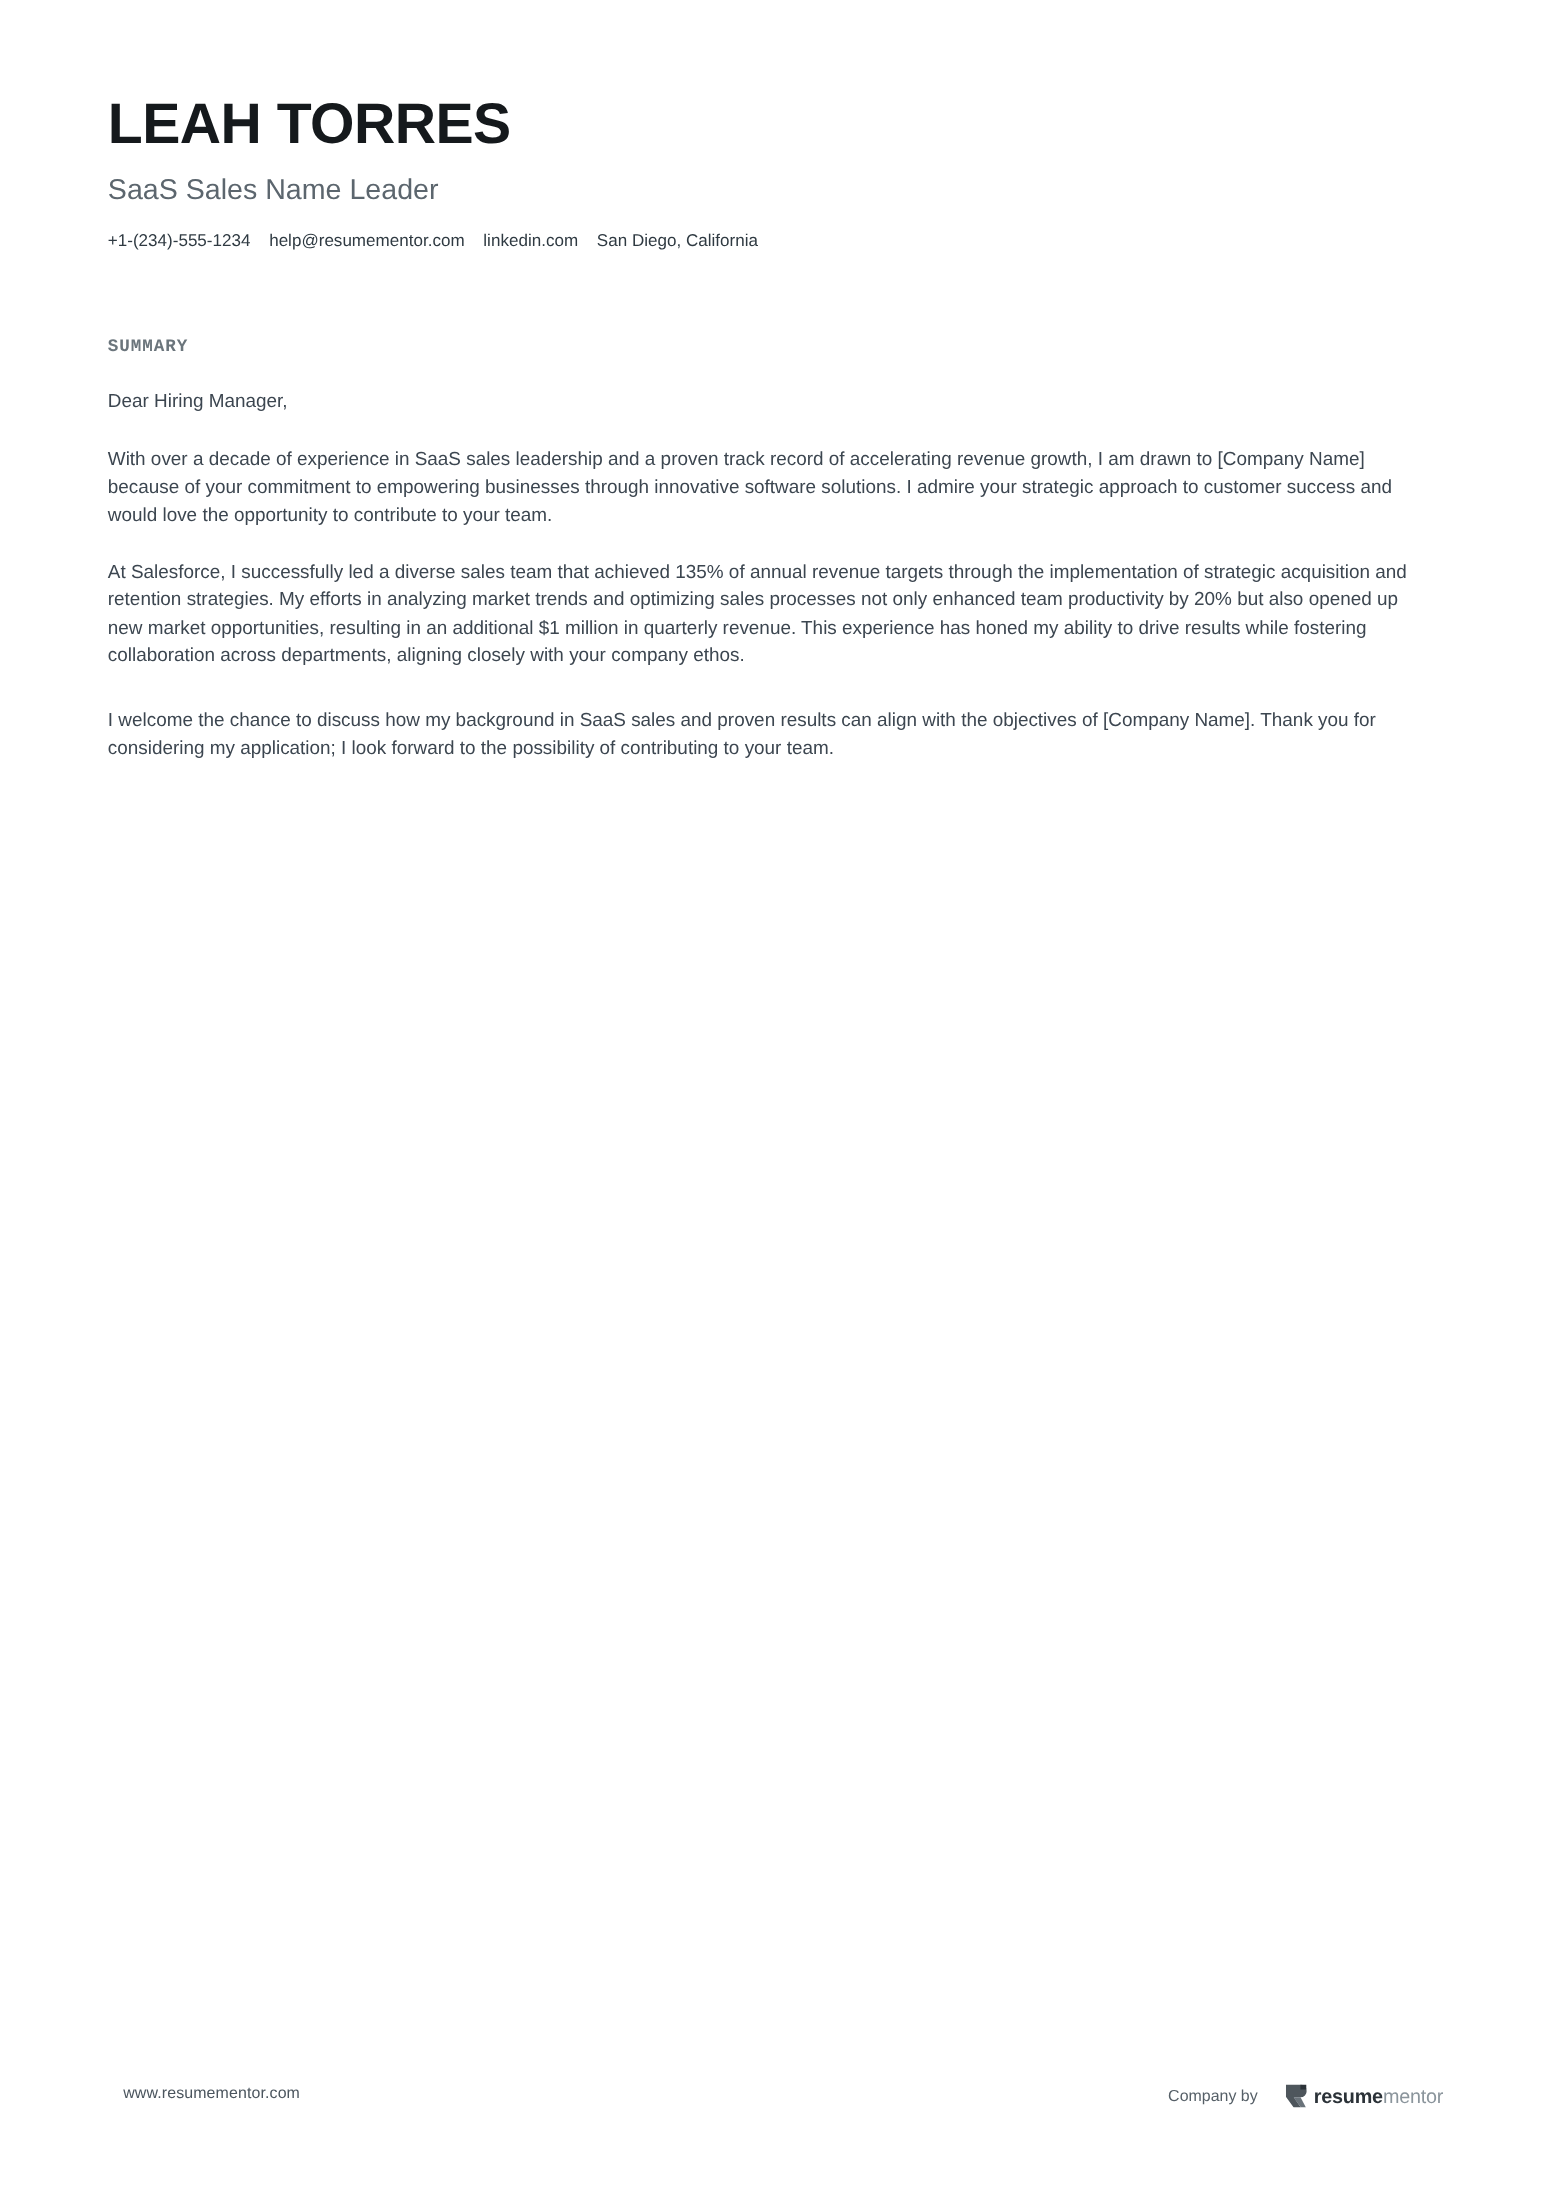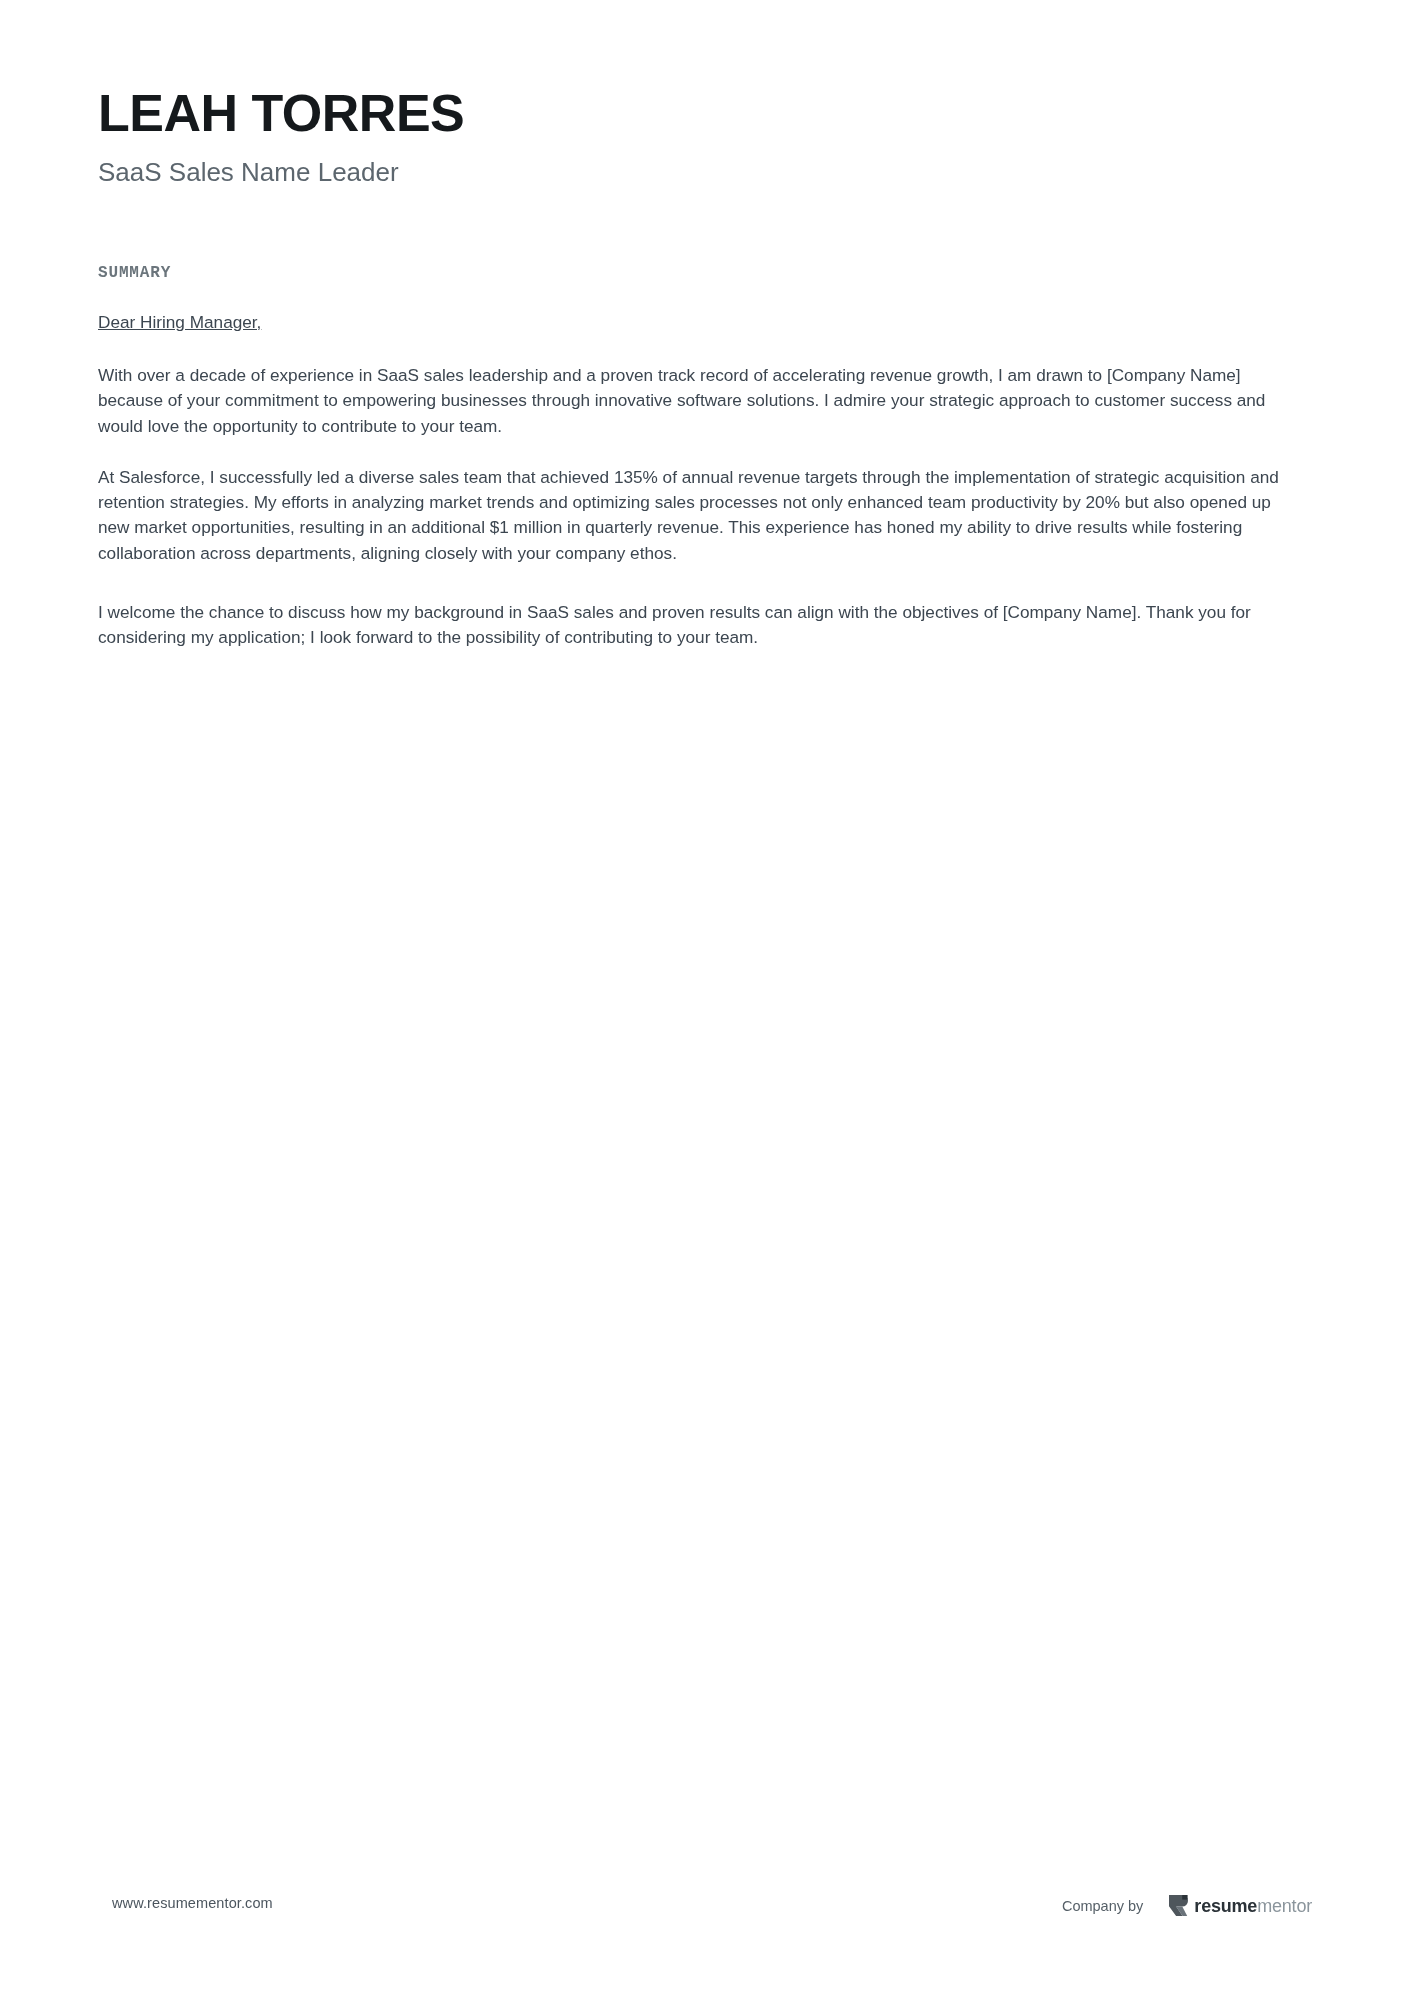--- a/index.html
+++ b/index.html
@@ -72,21 +72,20 @@
   }
   .letter-body p {
     font-size: 17.2px;
     line-height: 1.47;
     color: #3c4650;
     margin: 0 0 26px 0;
     max-width: 1205px;
   }
   .letter-body p.salutation {
     margin-bottom: 28px;
-    text-decoration: underline;
   }
   .letter-body p:last-child { margin-bottom: 0; margin-top: 34px; }
 
   
   .footer {
     position: absolute;
     left: 112px;
     right: 98px;
     bottom: 79px;
     display: flex;
@@ -135,20 +134,26 @@
 </head>
 <body>
 
 <div class="page">
 
   <div class="content">
 
     <div class="header">
       <h1 class="name">LEAH TORRES</h1>
       <div class="job-title">SaaS Sales Name Leader</div>
+      <div class="contact-row">
+        <span class="contact-item">+1-(234)-555-1234</span>
+        <span class="contact-item">help@resumementor.com</span>
+        <span class="contact-item">linkedin.com</span>
+        <span class="contact-item">San Diego, California</span>
+      </div>
     </div>
 
     <div class="section">
       <h2 class="section-heading">SUMMARY</h2>
       <div class="letter-body">
         <p class="salutation">Dear Hiring Manager,</p>
         <p>With over a decade of experience in SaaS sales leadership and a proven track record of accelerating revenue growth, I am drawn to [Company Name] because of your commitment to empowering businesses through innovative software solutions. I admire your strategic approach to customer success and would love the opportunity to contribute to your team.</p>
         <p>At Salesforce, I successfully led a diverse sales team that achieved 135% of annual revenue targets through the implementation of strategic acquisition and retention strategies. My efforts in analyzing market trends and optimizing sales processes not only enhanced team productivity by 20% but also opened up new market opportunities, resulting in an additional $1 million in quarterly revenue. This experience has honed my ability to drive results while fostering collaboration across departments, aligning closely with your company ethos.</p>
         <p>I welcome the chance to discuss how my background in SaaS sales and proven results can align with the objectives of [Company Name]. Thank you for considering my application; I look forward to the possibility of contributing to your team.</p>
       </div>

